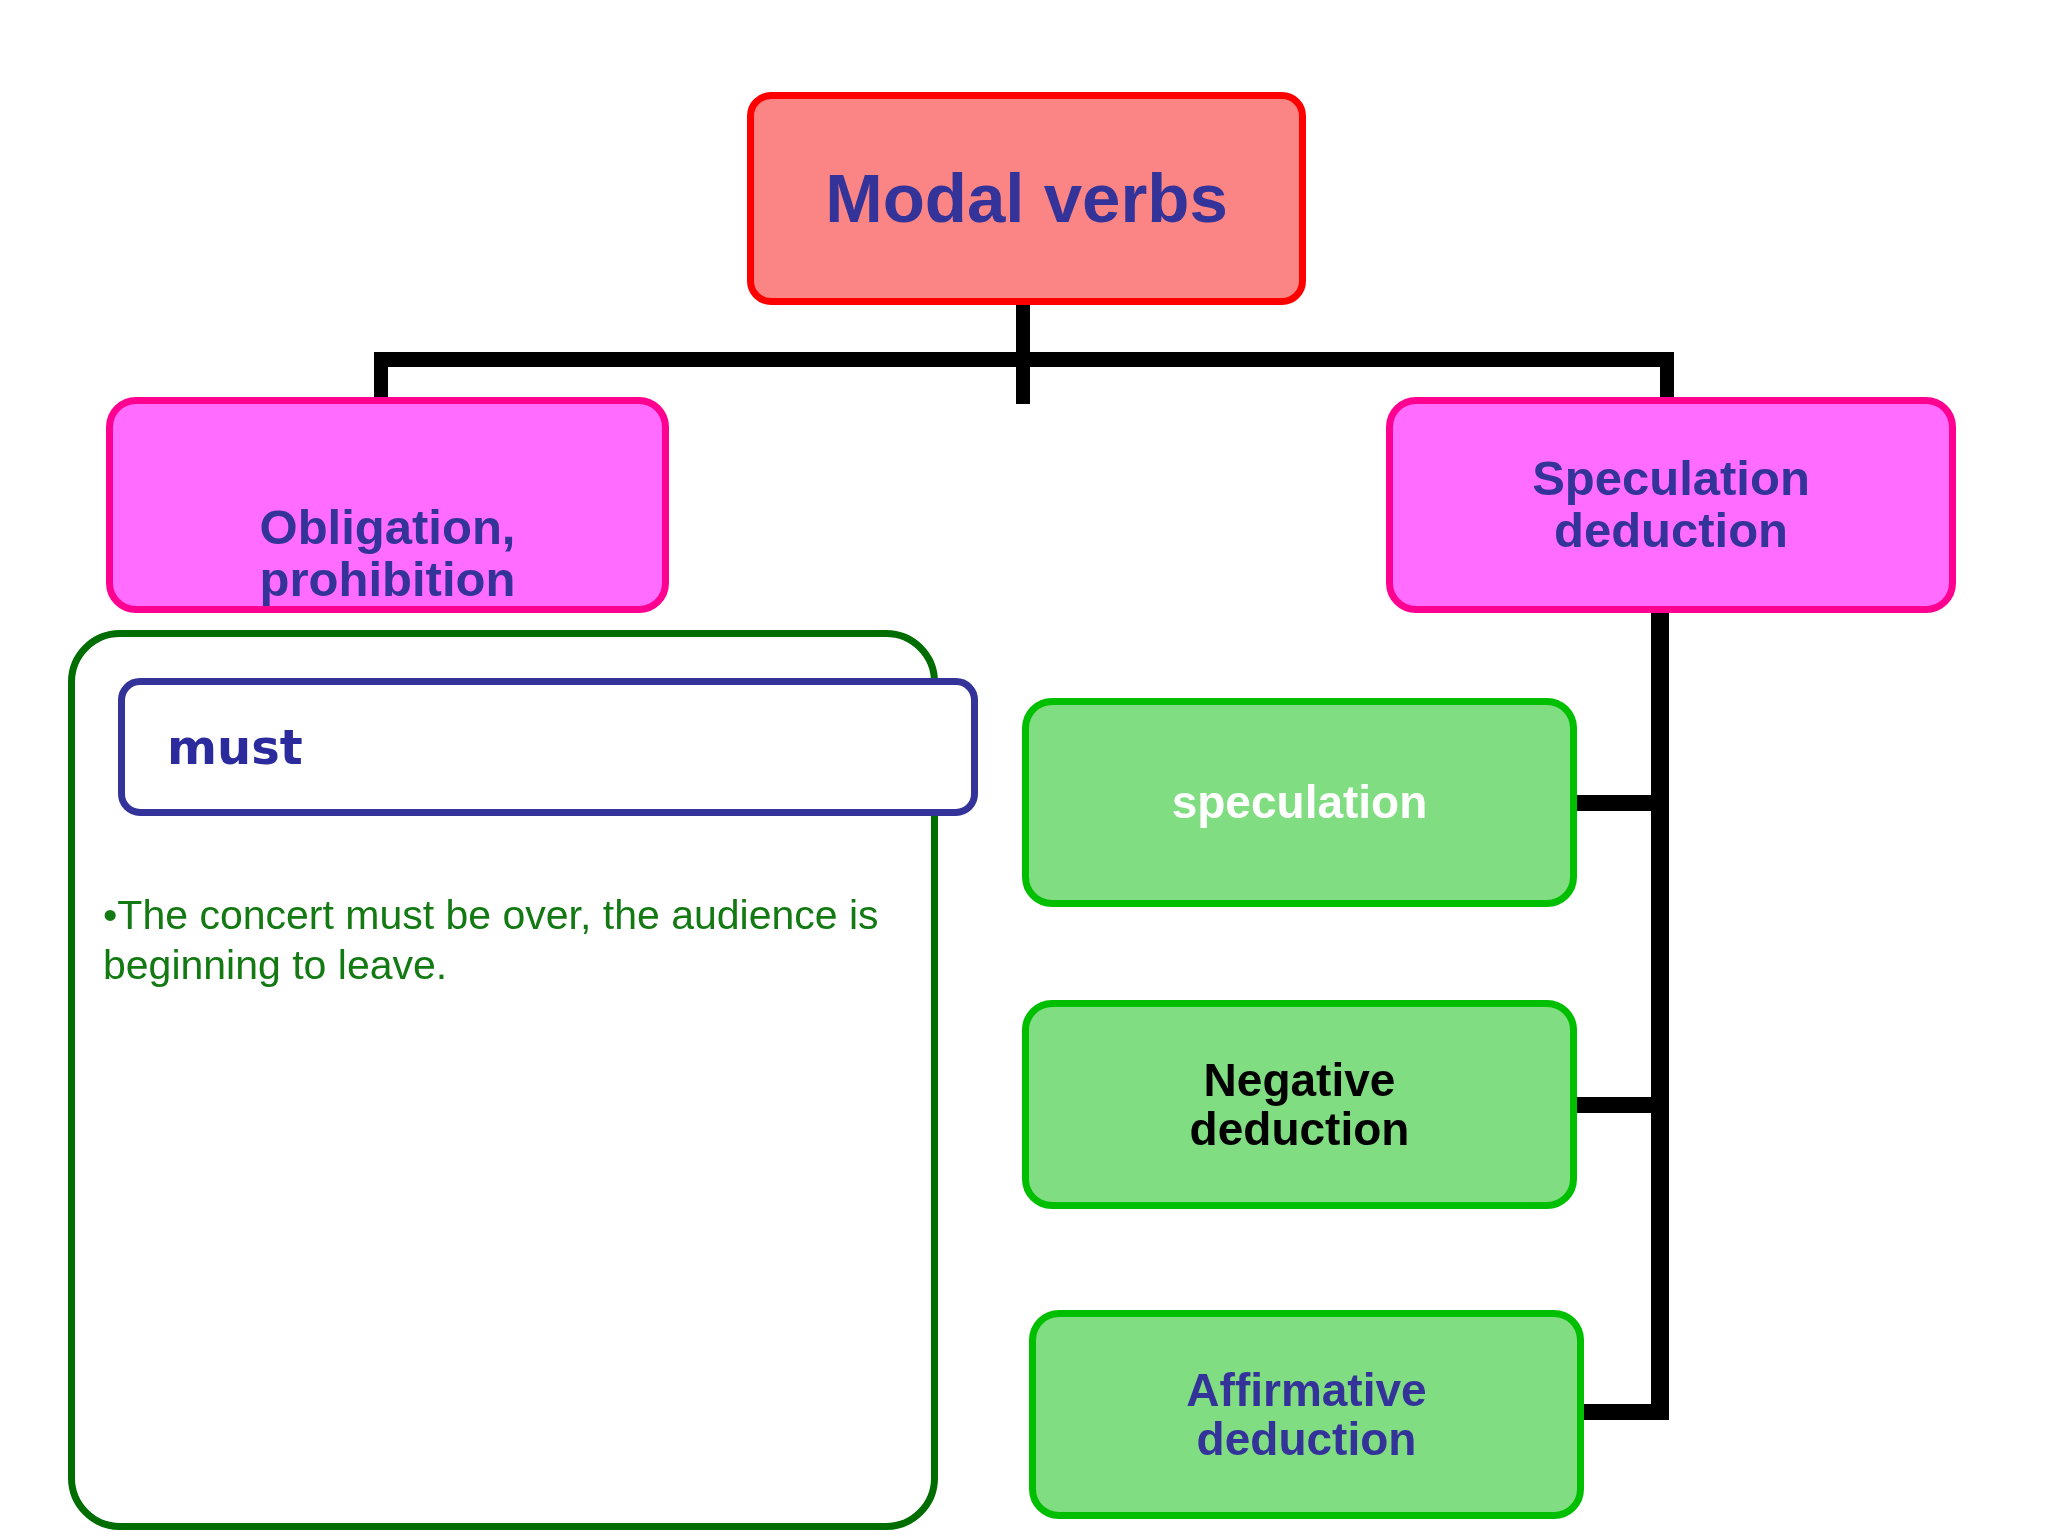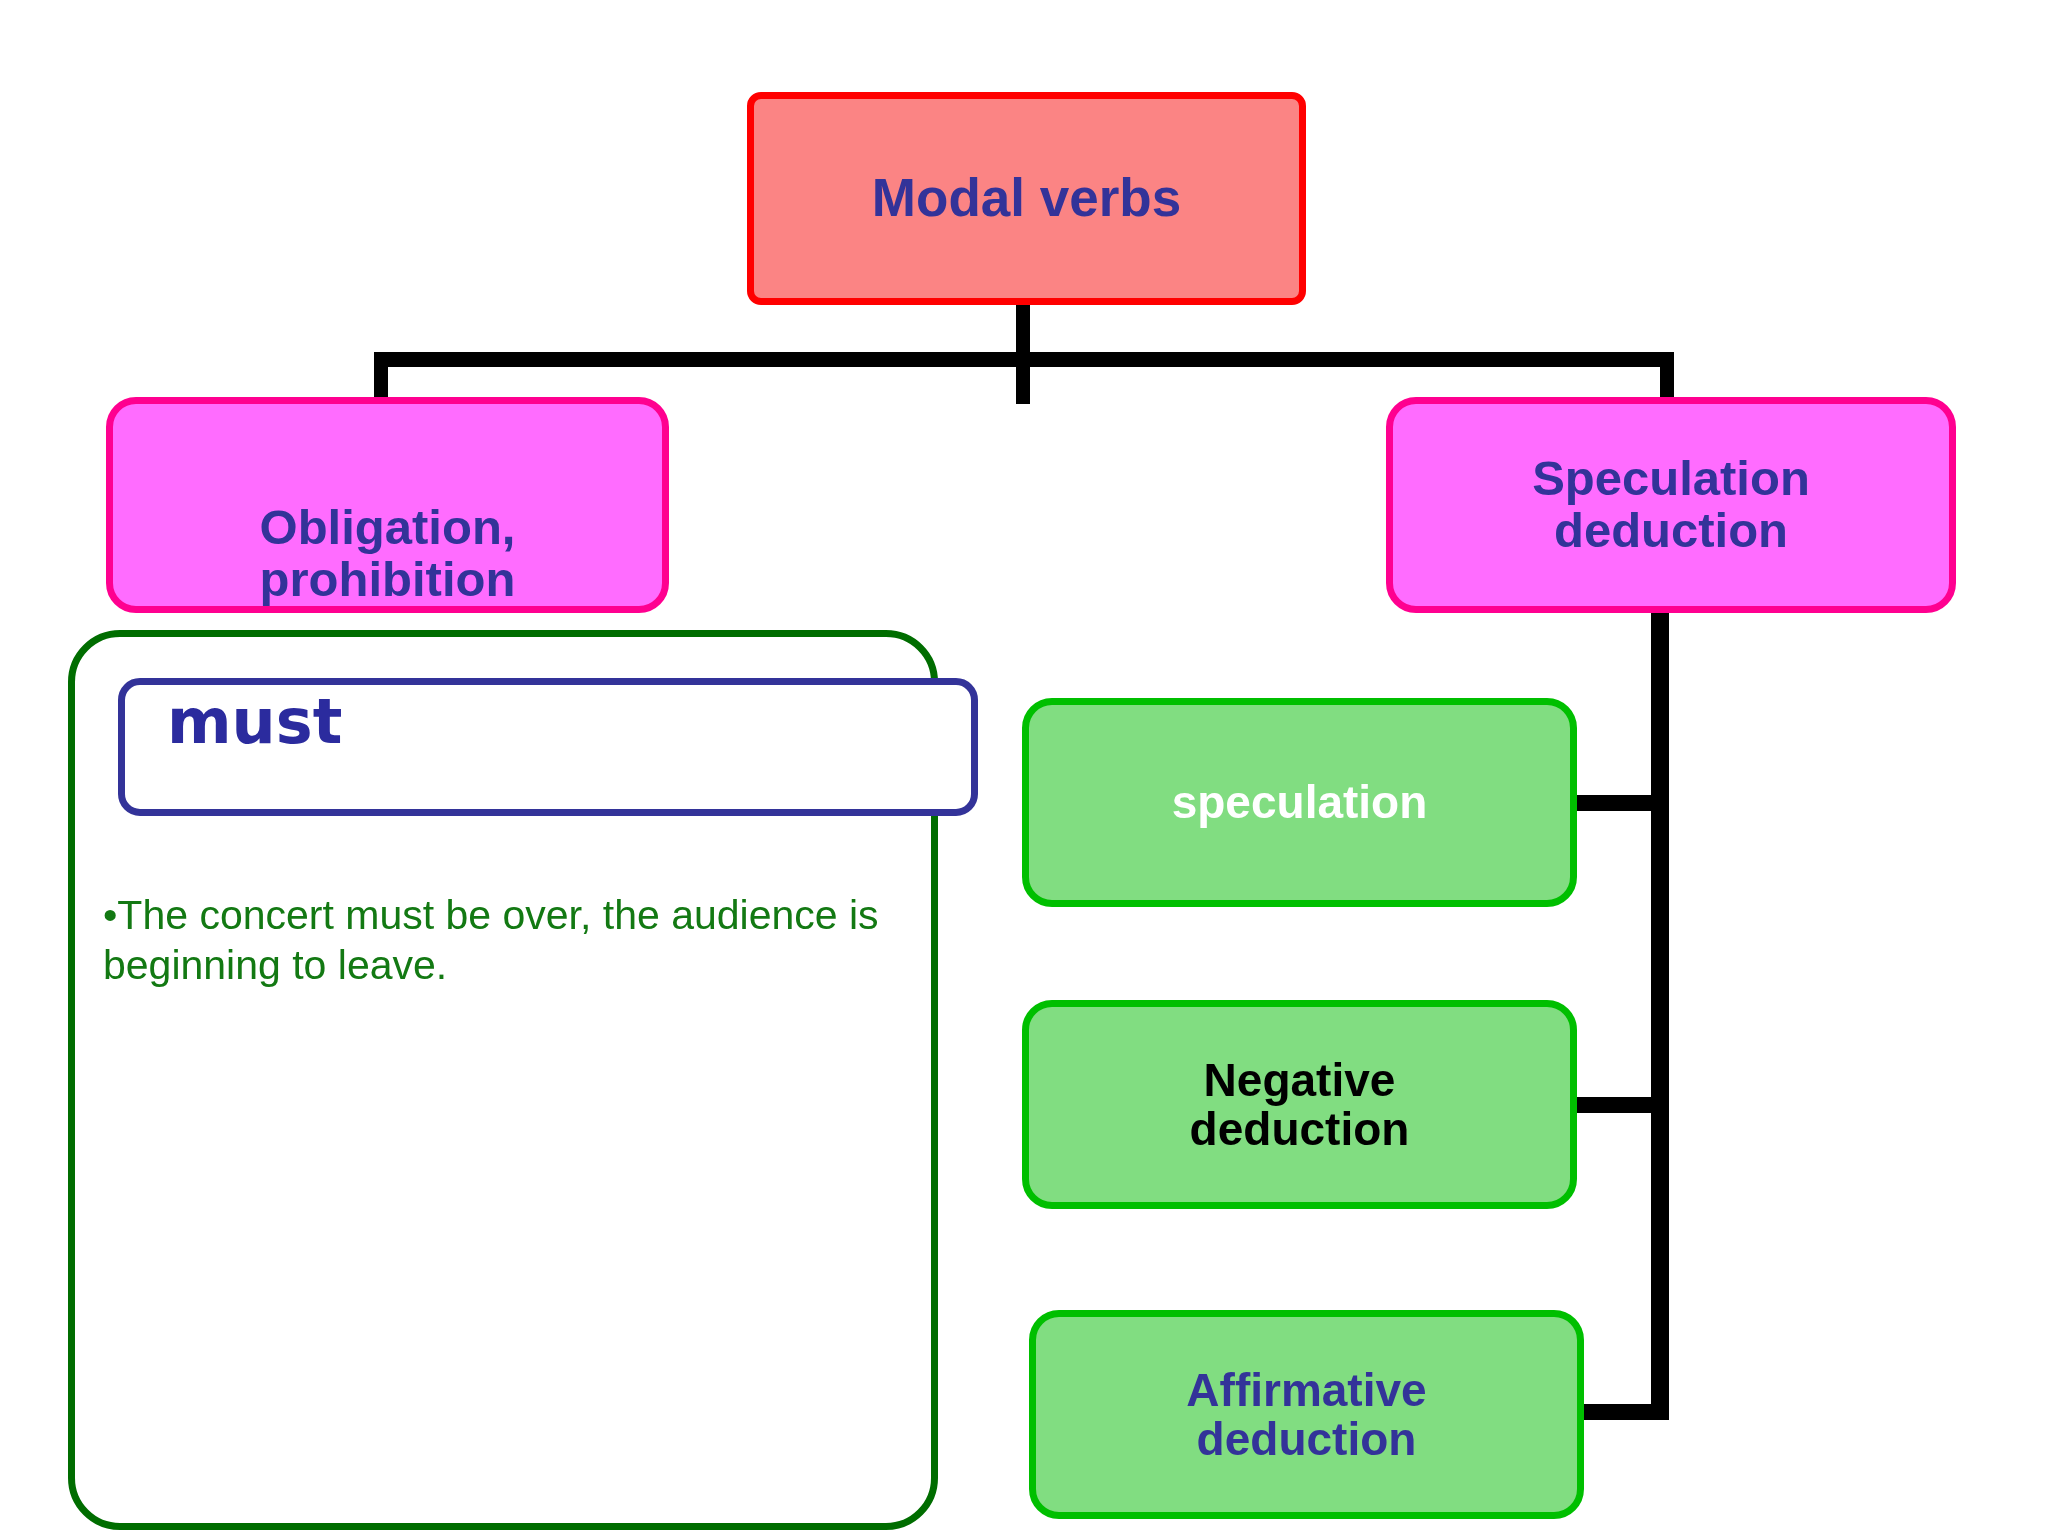--- a/index.html
+++ b/index.html
@@ -28,23 +28,23 @@
   }
 
   
   .node-root {
     left: 747px;
     top: 92px;
     width: 559px;
     height: 213px;
     border: 7px solid #ff0000;
     background: #fb8484;
-    border-radius: 14px;
+    border-radius: 24px;
     color: #333399;
-    font-size: 53px;
+    font-size: 69px;
     font-weight: bold;
   }
 
   
   .node-cat {
     border: 7px solid #ff0090;
     background: #ff6cff;
     border-radius: 30px;
     color: #333399;
     font-size: 49px;
@@ -85,24 +85,24 @@
     position: absolute;
     left: 118px;
     top: 678px;
     width: 860px;
     height: 138px;
     box-sizing: border-box;
     border: 7px solid #333399;
     border-radius: 22px;
     background: #ffffff;
     display: flex;
-    align-items: flex-start;
+    align-items: center;
     padding-left: 42px;
     color: #2b2b9e;
-    font-size: 62px;
+    font-size: 48px;
     font-weight: bold;
     font-family: "DejaVu Sans", "Liberation Sans", sans-serif;
   }
   .panel-body {
     position: absolute;
     left: 103px;
     top: 890px;
     width: 790px;
     color: #137913;
     font-size: 41px;

